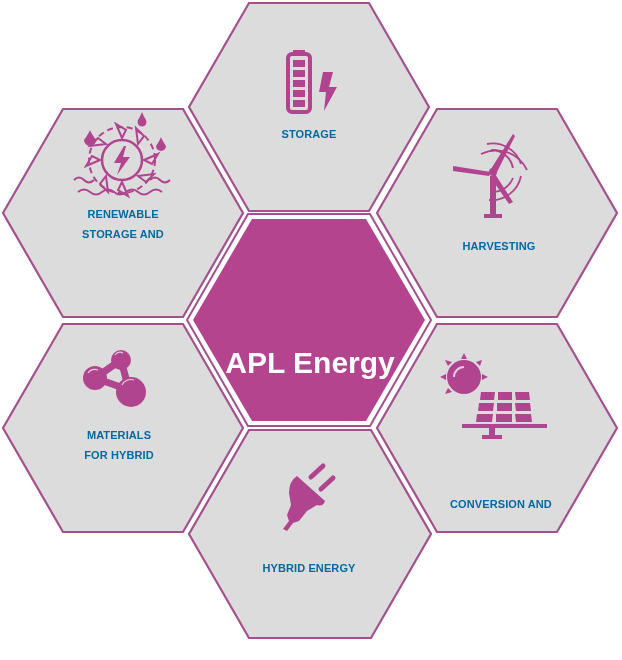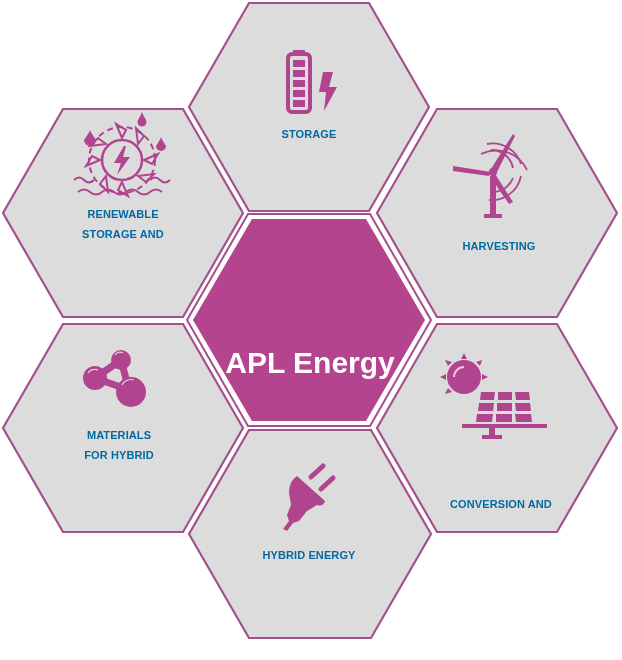--- a/index.html
+++ b/index.html
@@ -144,15 +144,15 @@
 
 <div class="label" style="left:19px; width:200px; top:425px;">
   <span>MATERIALS</span>
   <span>FOR HYBRID</span>
 </div>
 
 <div class="label" style="left:386px; width:230px; top:450px;margin-top:44px;">
   <span>CONVERSION AND</span>
 </div>
 
-<div class="label" style="left:209px; width:200px; top:545px;">
+<div class="label" style="left:209px; width:200px; top:558px;">
   <span>HYBRID ENERGY</span>
 </div>
 
 </body></html>

